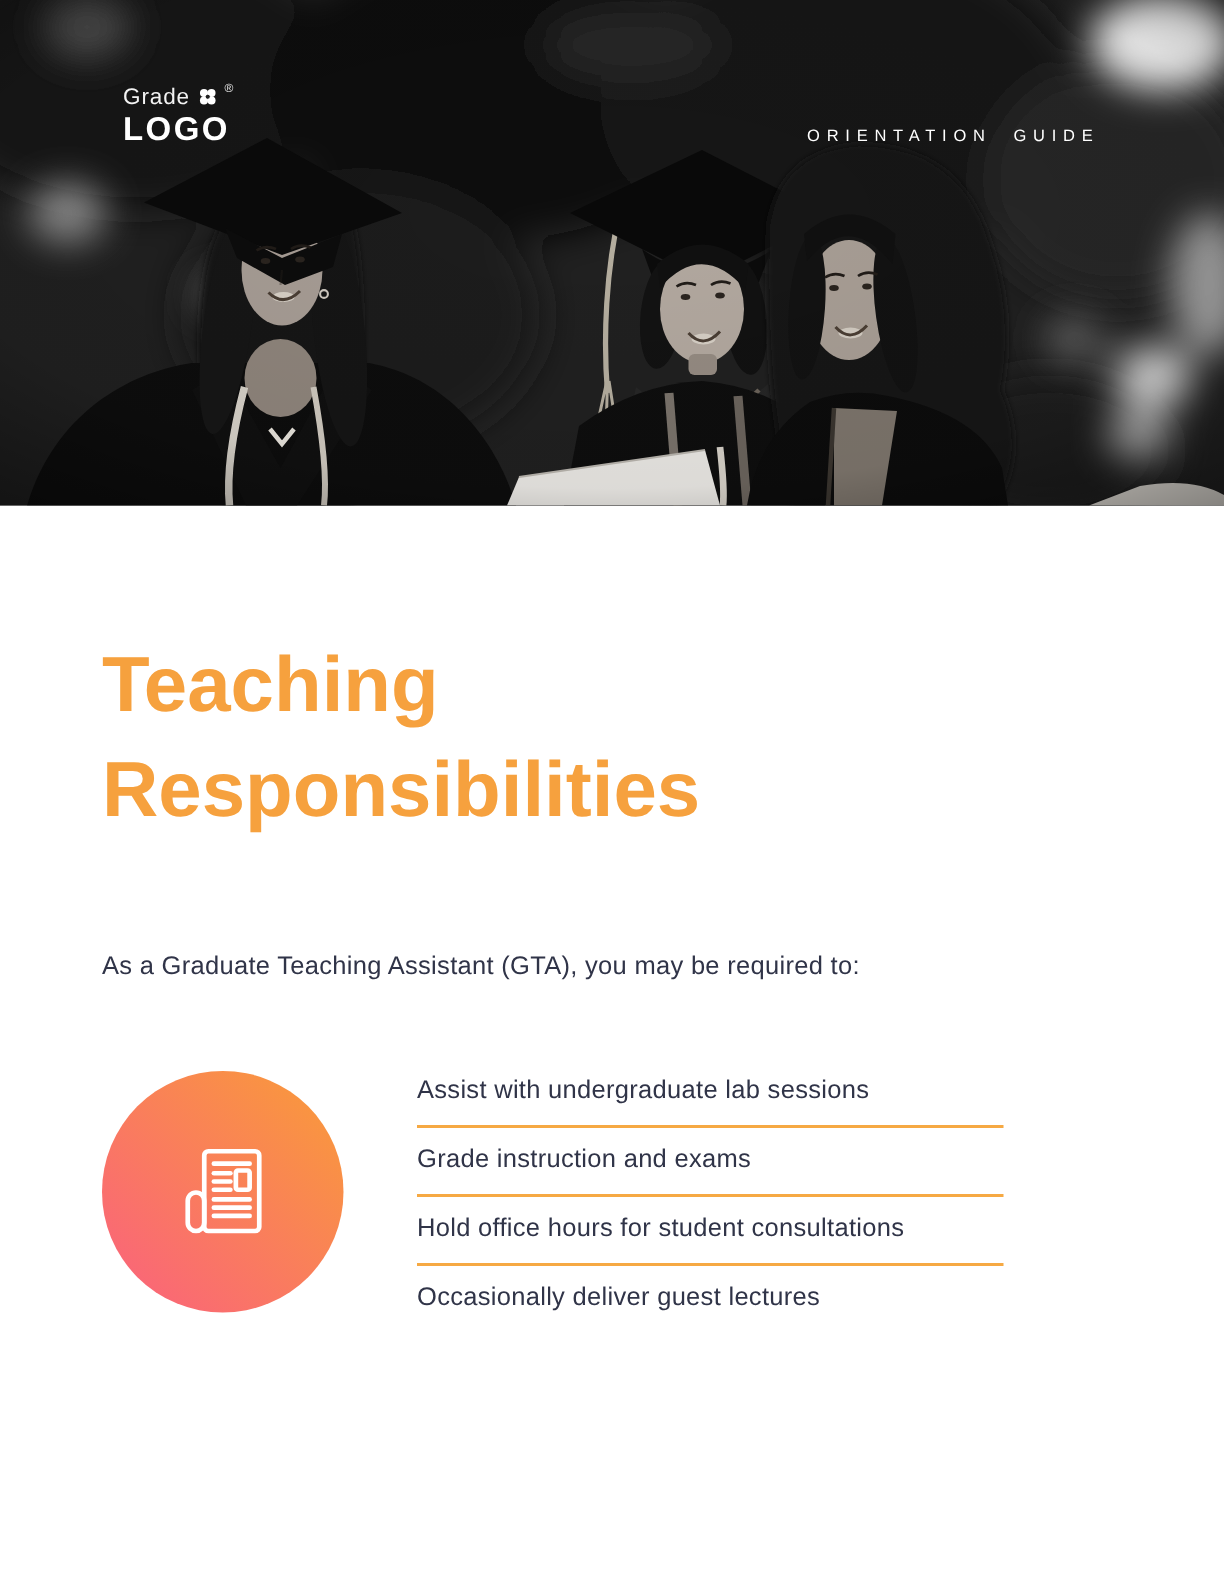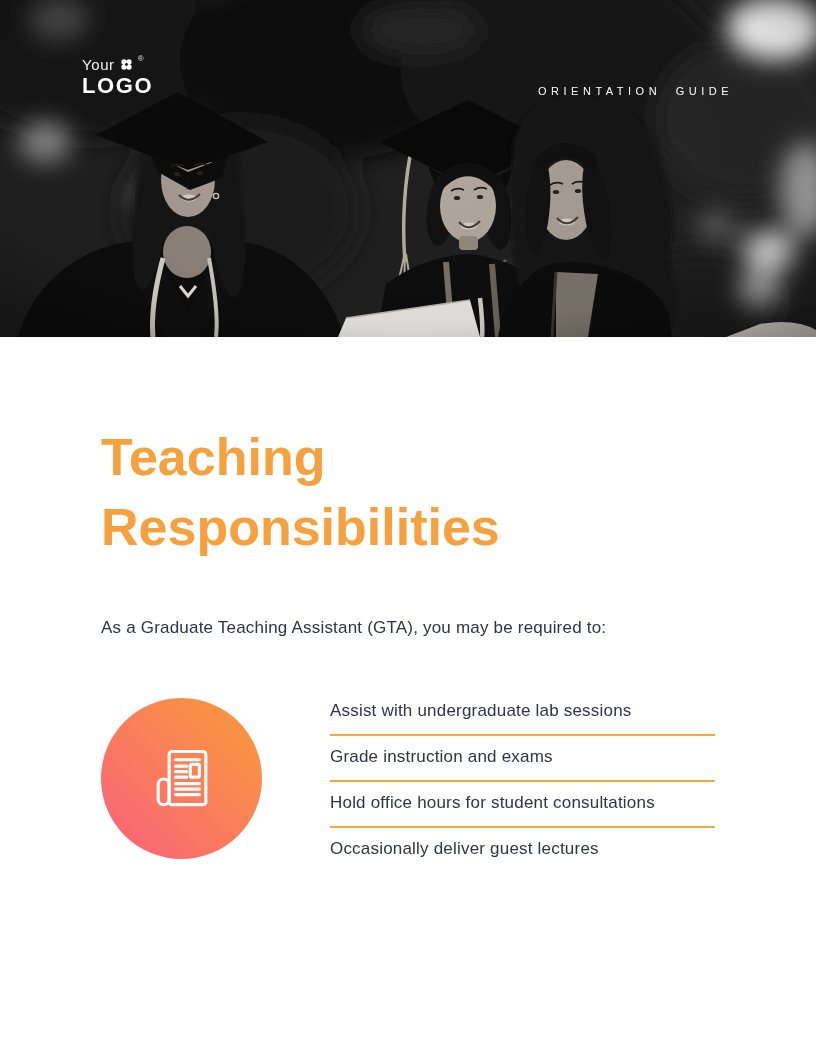--- a/index.html
+++ b/index.html
@@ -54,34 +54,34 @@
     right: 83px;
     color: #ffffff;
     font-size: 11px;
     font-weight: 500;
     letter-spacing: 4.5px;
     word-spacing: 7px;
     white-space: nowrap;
   }
 
   
-  main { padding: 0 101px; }
+  main { padding: 0 68px; }
 
   h1.title {
     margin-top: 86px;
     max-width: 480px;
     font-size: 52px;
     line-height: 1.34;
     font-weight: 700;
     letter-spacing: 0px;
     color: var(--accent-orange, #F6A13E);
   }
 
   .intro {
-    margin-top: 56px;
+    margin-top: 72px;
     font-size: 17px;
     letter-spacing: 0.2px;
     color: var(--body-text, #303448);
   }
 
   .resp {
     margin-top: 60px;
     display: flex;
     align-items: flex-start;
   }
@@ -92,21 +92,21 @@
     border-radius: 50%;
     background: linear-gradient(to bottom left,
                 var(--gradient-start, #F99D37) 0%,
                 var(--gradient-end, #FA607F) 100%);
     display: flex;
     align-items: center;
     justify-content: center;
   }
   .resp-list {
     list-style: none;
-    margin-left: 68px;
+    margin-left: 49px;
     width: 391px;
   }
   .resp-list li {
     font-size: 17px;
     letter-spacing: 0.2px;
     color: var(--body-text, #303448);
     padding: 11px 0 13px 0;
     border-bottom: 2px solid var(--divider, #F6A943);
   }
   .resp-list li:first-child { padding-top: 3px; }
@@ -233,21 +233,21 @@
 
       <polygon points="346,318 470,300 480,337 338,337" fill="#eae8e4"></polygon>
       <path d="M346,318 L470,300" stroke="#b9b5ae" stroke-width="1.5" fill="none"></path>
       <path d="M726,337 L760,324 Q795,318 816,330 L816,337 Z" fill="#ddd9d2"></path>
 
       <rect width="816" height="337" fill="url(#vig)"></rect>
     </svg>
 
     <div class="logo">
       <div class="logo-top">
-        <span class="logo-your">Your</span>
+        <span class="logo-your">Grade</span>
         <svg class="logo-clover" width="13" height="13" viewBox="0 0 13 13" aria-hidden="true">
           <circle cx="4" cy="4" r="2.7" fill="#fff"></circle>
           <circle cx="9" cy="4" r="2.7" fill="#fff"></circle>
           <circle cx="4" cy="9" r="2.7" fill="#fff"></circle>
           <circle cx="9" cy="9" r="2.7" fill="#fff"></circle>
           <circle cx="6.5" cy="6.5" r="1.4" fill="#1f1f1f"></circle>
         </svg>
         <span class="logo-reg">®</span>
       </div>
       <div class="logo-bottom">LOGO</div>

